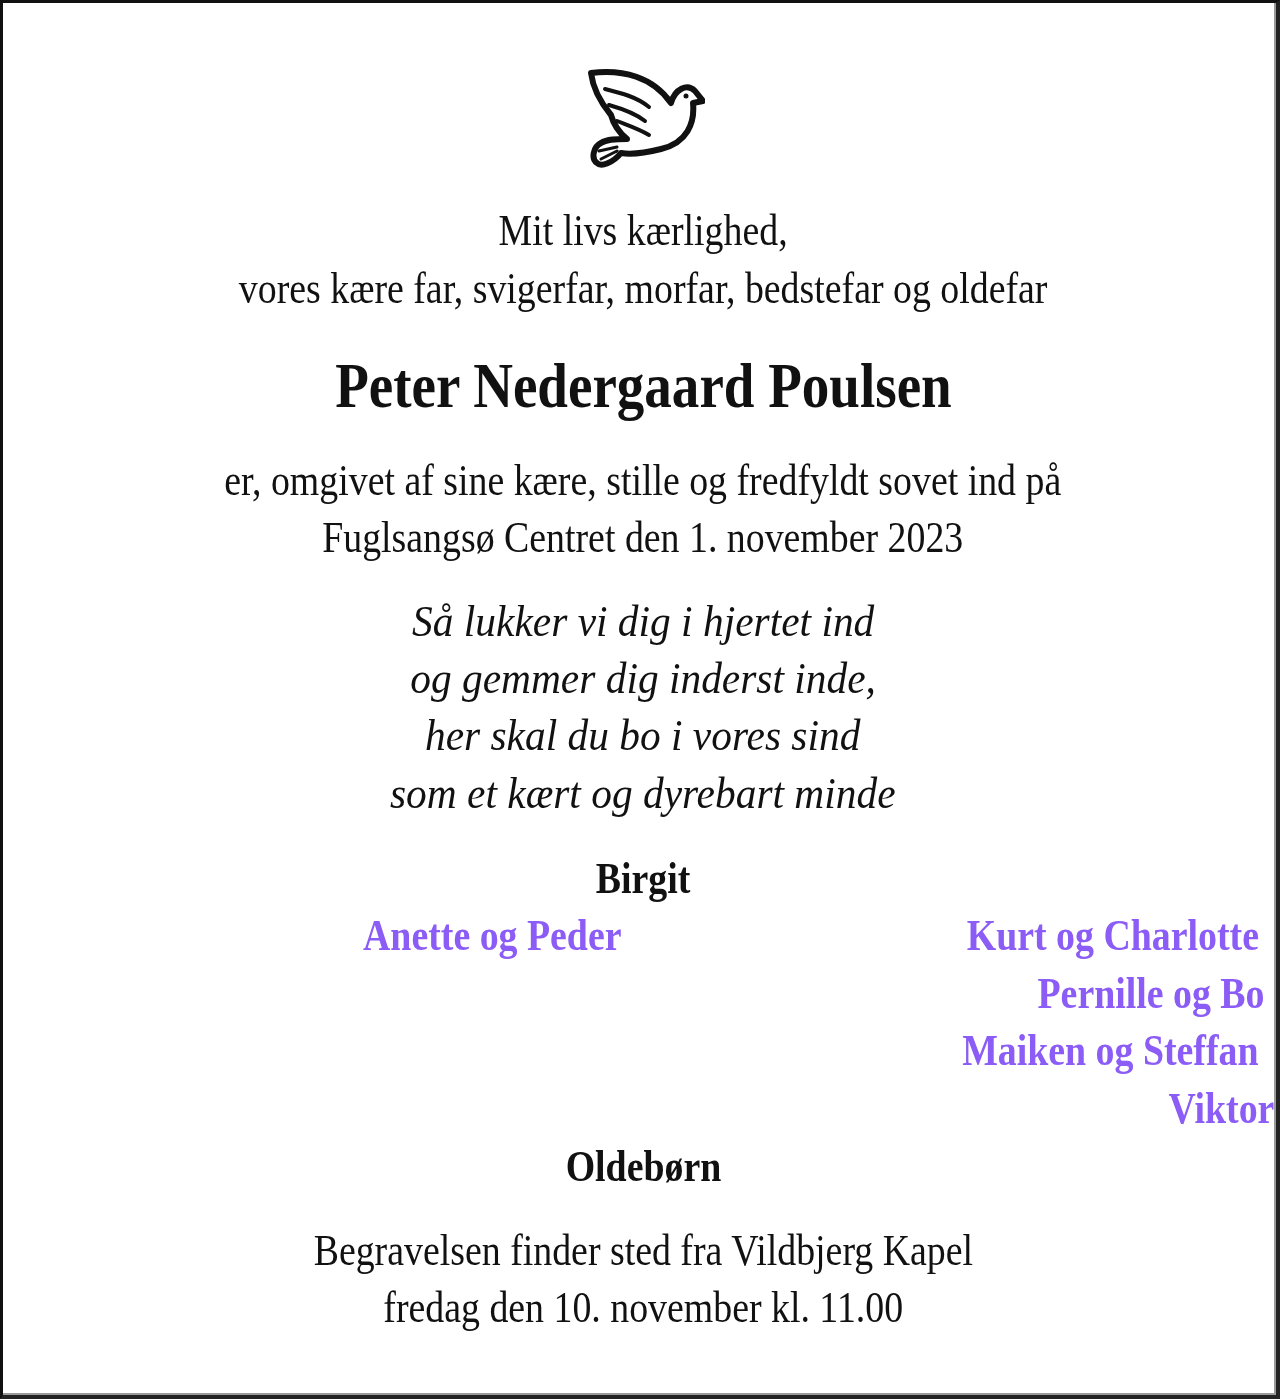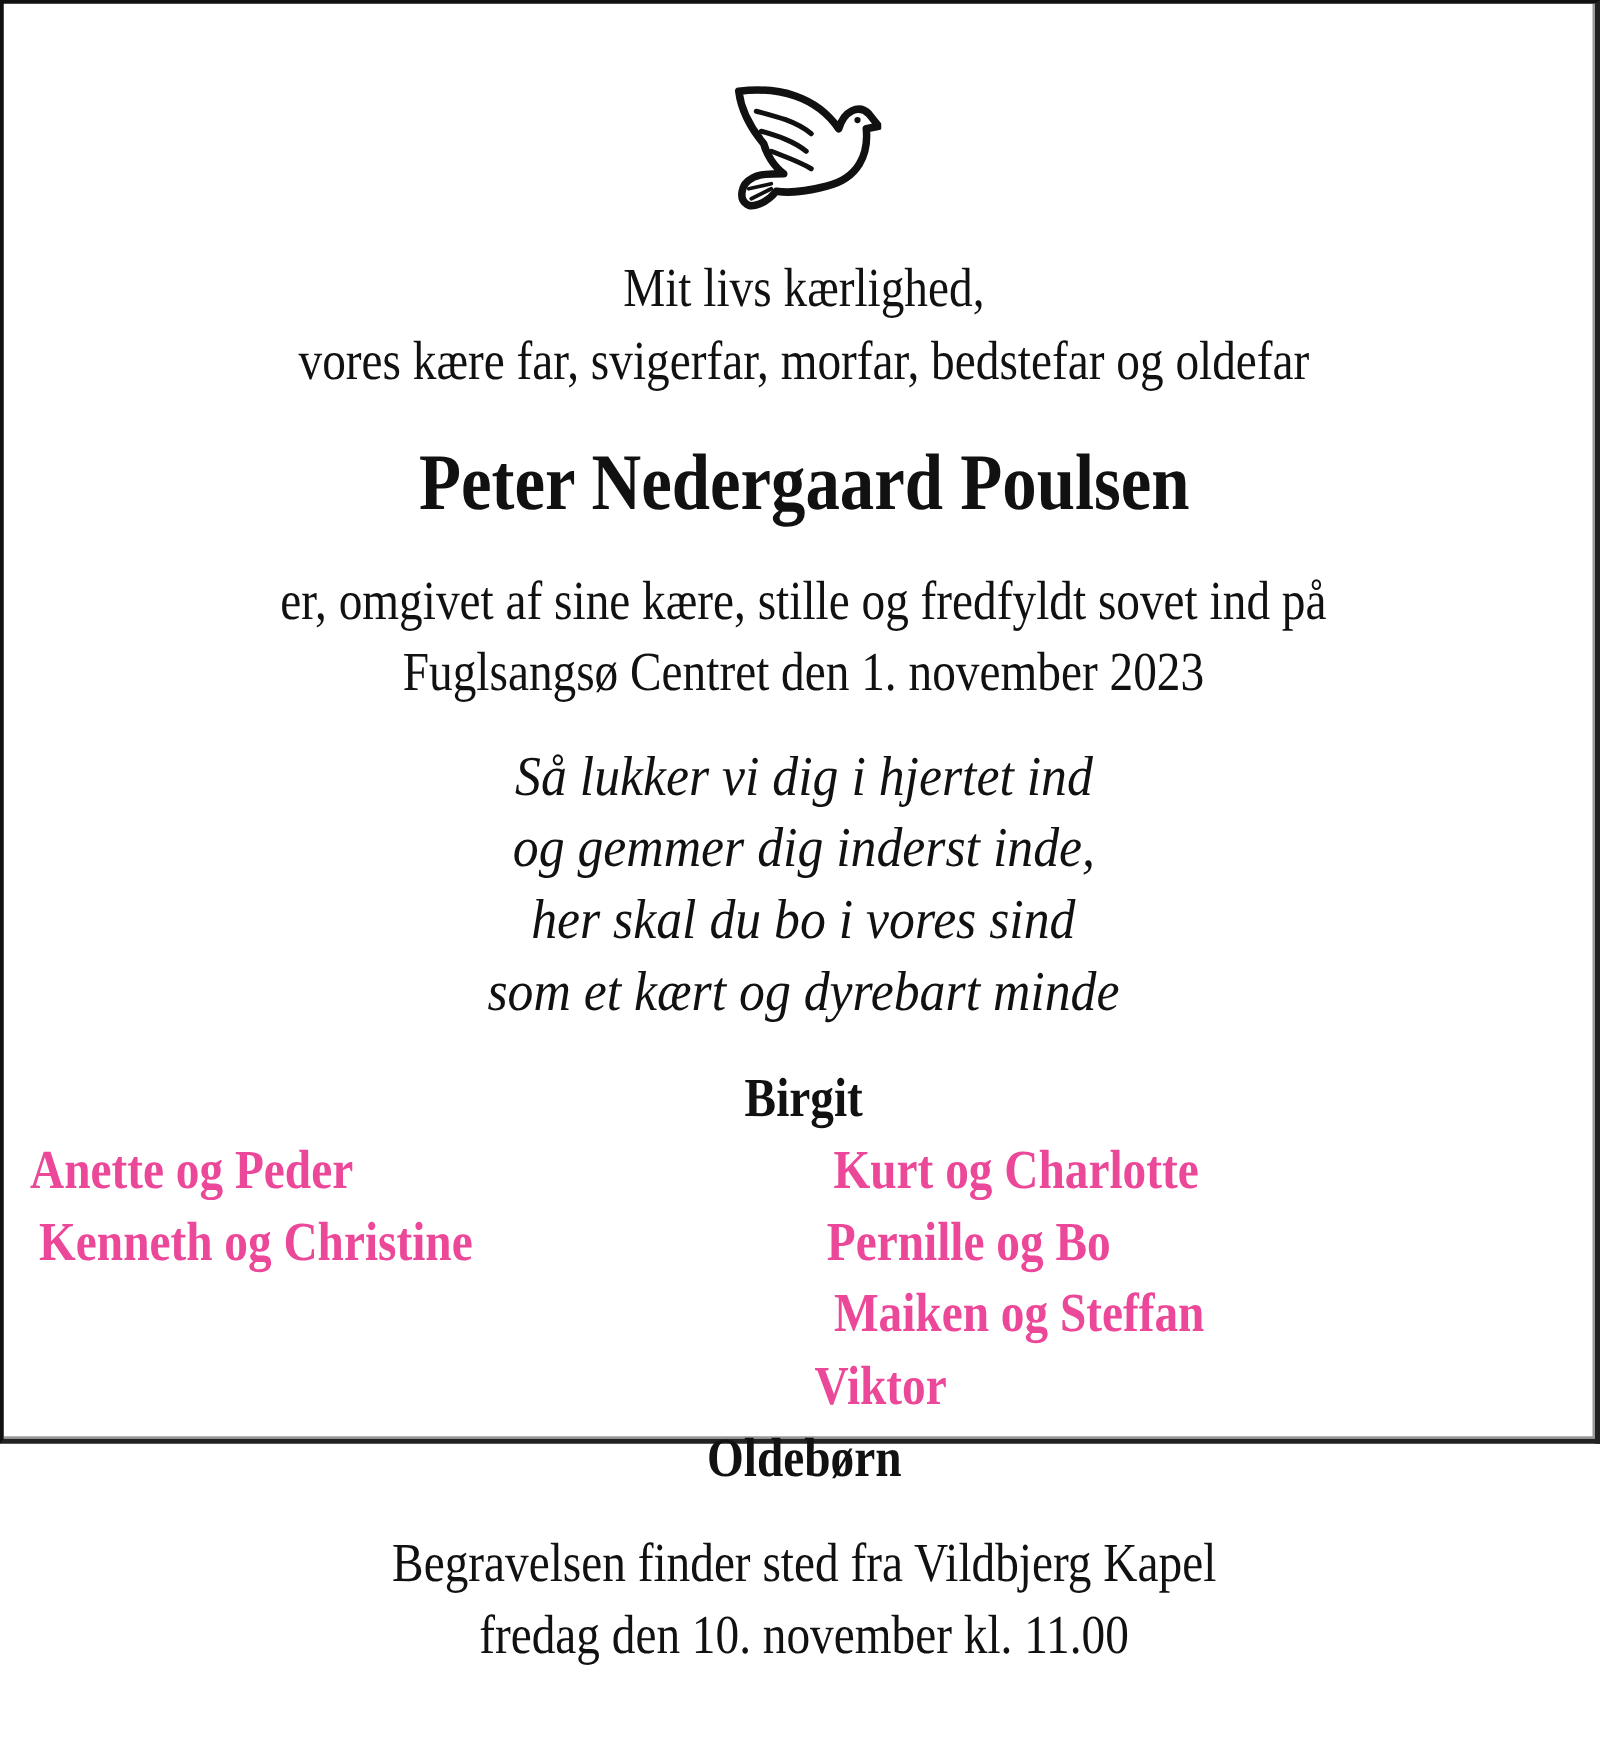--- a/index.html
+++ b/index.html
@@ -1,19 +1,19 @@
 <!DOCTYPE html>
 <html><head>
   <meta charset="utf-8">
   <style>
     html, body { margin: 0; padding: 0; background: #ffffff; }
     body { width: 1280px; height: 1399px; overflow: hidden; }
     .frame {
       position: absolute; left: 0; top: 0;
-      width: 1280px; height: 1155px;
+      width: 1280px; height: 1399px;
       box-sizing: border-box;
       border-top: 3px solid #111;
       border-left: 3px solid #111;
       border-right: 4px solid #222;
       border-bottom: 4px solid #222;
       box-shadow: inset -2px -2px 0 #9a9a9a;
       background: #fff;
     }
     .line {
       position: absolute; left: 0; width: 1280px;
@@ -22,23 +22,23 @@
       white-space: nowrap;
     }
     .cond { display: inline-block; transform: scaleX(0.86); transform-origin: center; }
     .intro { font-size: 44px; line-height: 56px; }
     .name { font-size: 64px; font-weight: bold; line-height: 72px; }
     .body { font-size: 44px; line-height: 56px; }
     .poem { font-size: 45px; font-style: italic; line-height: 57px; }
     .poem .cond { transform: scaleX(0.92); }
     .names { font-size: 44px; font-weight: bold; line-height: 57px; }
     .col {
-      position: absolute; width: 640px; text-align: left;
+      position: absolute; width: 640px; text-align: right;
       font-family: "Liberation Serif", "DejaVu Serif", serif;
-      font-size: 44px; font-weight: bold; line-height: 57.5px; color: #ec4899;
+      font-size: 44px; font-weight: bold; line-height: 57.5px; color: #8b5cf6;
       white-space: nowrap;
     }
     .col div { height: 57.5px; }
     .dove { position: absolute; left: 580px; top: 60px; width: 122px; height: 108px; }
   </style>
 </head>
 <body>
 
 <div class="frame">
 
@@ -62,21 +62,20 @@
 
   <div class="line poem" style="top:590px;"><span class="cond">Så lukker vi dig i hjertet ind</span></div>
   <div class="line poem" style="top:647px;"><span class="cond">og gemmer dig inderst inde,</span></div>
   <div class="line poem" style="top:704px;"><span class="cond">her skal du bo i vores sind</span></div>
   <div class="line poem" style="top:762px;"><span class="cond">som et kært og dyrebart minde</span></div>
 
   <div class="line names" style="top:847px;"><span class="cond">Birgit</span></div>
 
   <div class="col" style="left:0px; top:904px;">
     <div><span class="cond">Anette og Peder</span></div>
-    <div><span class="cond">Kenneth og Christine</span></div>
   </div>
 
   <div class="col" style="left:640px; top:904px;">
     <div><span class="cond">Kurt og Charlotte</span></div>
     <div><span class="cond">Pernille og Bo</span></div>
     <div><span class="cond">Maiken og Steffan</span></div>
     <div><span class="cond">Viktor</span></div>
   </div>
 
   <div class="line names" style="top:1135px;"><span class="cond">Oldebørn</span></div>

